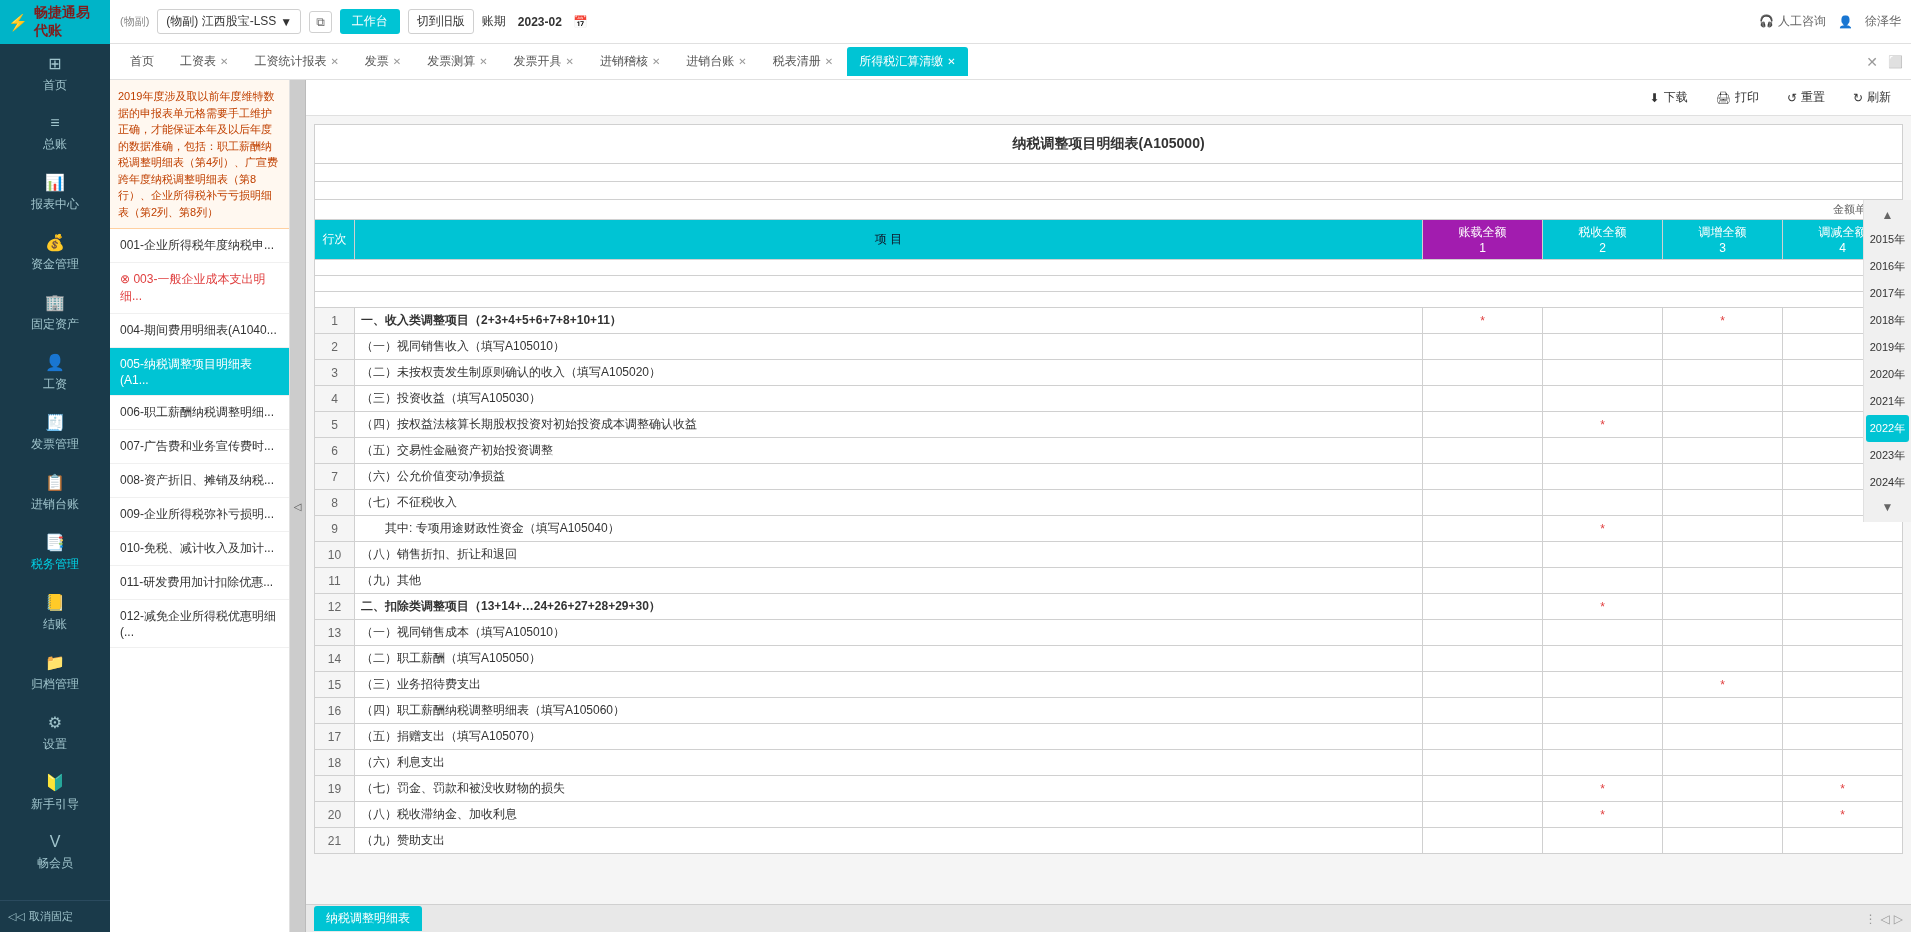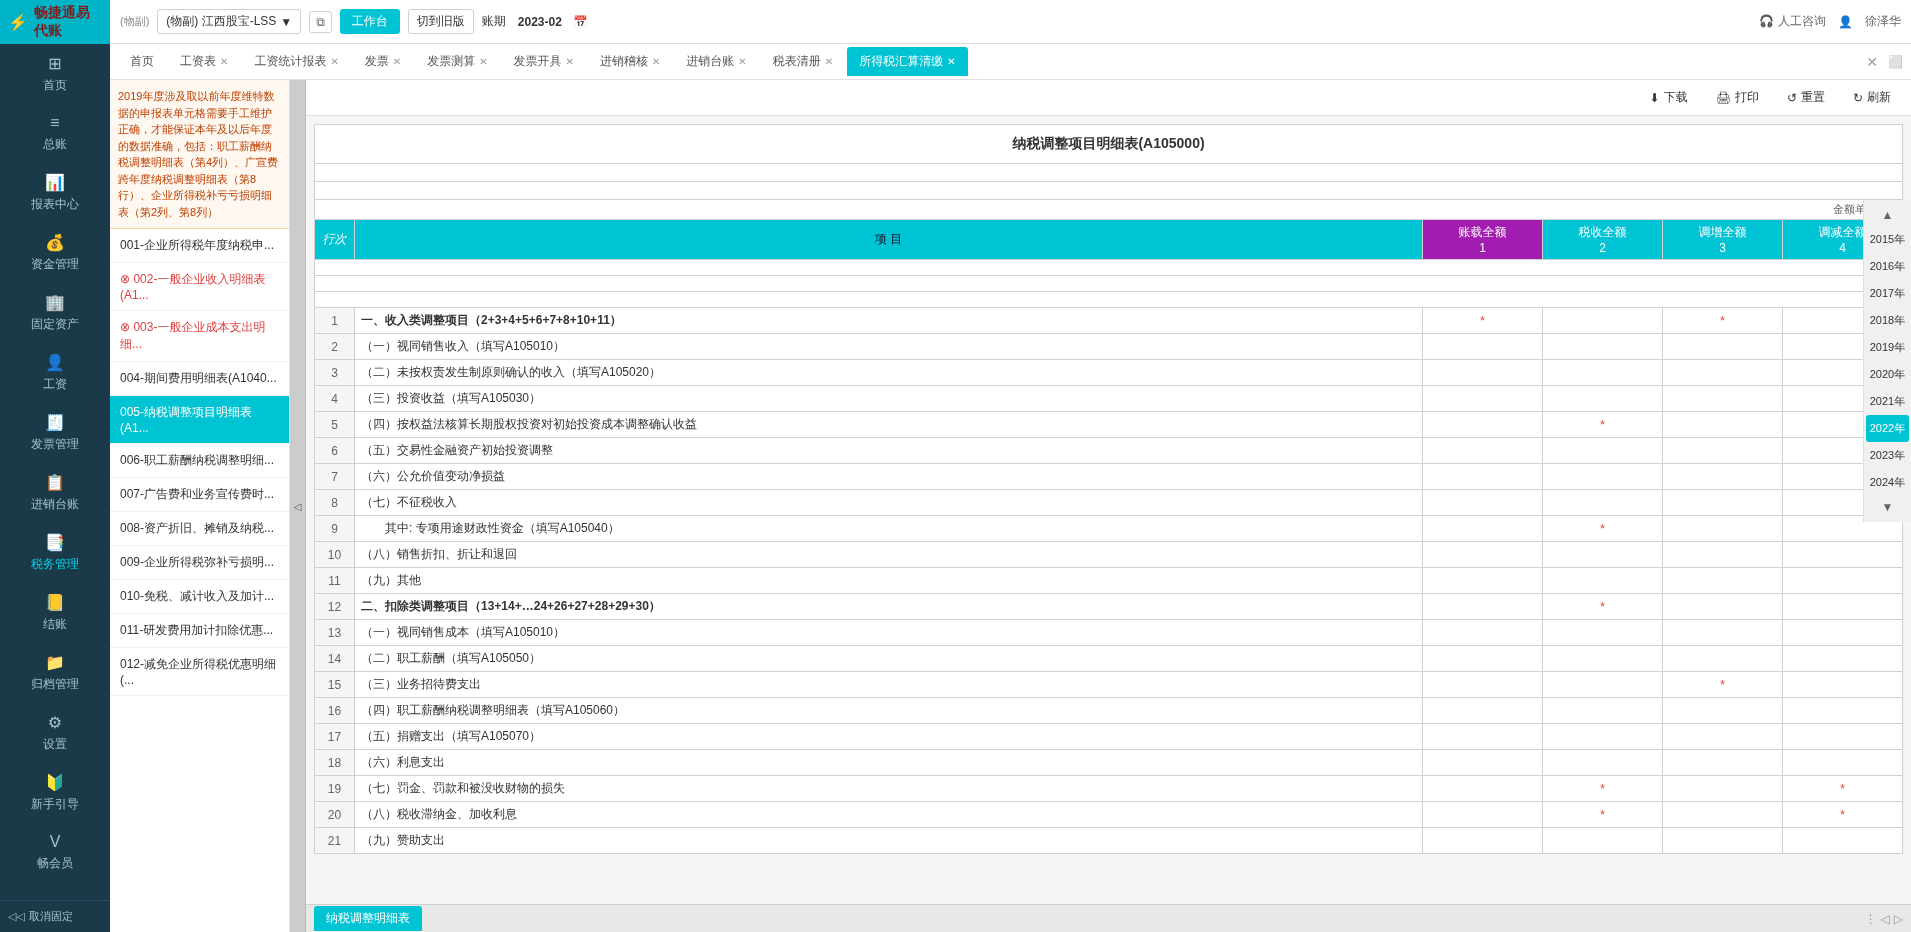--- a/index.html
+++ b/index.html
@@ -215,21 +215,20 @@
     <span class="tabbar-close-all">✕</span>
     <span style="color:#999;cursor:pointer;margin-left:4px;">⬜</span>
   </div>
 
   <div class="content">
 
     <div class="left-panel">
       <div class="notice-bar">2019年度涉及取以前年度维特数据的申报表单元格需要手工维护正确，才能保证本年及以后年度的数据准确，包括：职工薪酬纳税调整明细表（第4列）、广宣费跨年度纳税调整明细表（第8行）、企业所得税补亏亏损明细表（第2列、第8列）</div>
       <div id="left-menu-container">
           <div class="left-menu-item"><span>001-企业所得税年度纳税申...</span></div>
-          <div class="left-menu-item error"><span style="color:#e04040;">⊗ </span><span>002-一般企业收入明细表(A1...</span></div>
           <div class="left-menu-item error"><span style="color:#e04040;">⊗ </span><span>003-一般企业成本支出明细...</span></div>
           <div class="left-menu-item"><span>004-期间费用明细表(A1040...</span></div>
           <div class="left-menu-item active"><span>005-纳税调整项目明细表(A1...</span></div>
           <div class="left-menu-item"><span>006-职工薪酬纳税调整明细...</span></div>
           <div class="left-menu-item"><span>007-广告费和业务宣传费时...</span></div>
           <div class="left-menu-item"><span>008-资产折旧、摊销及纳税...</span></div>
           <div class="left-menu-item"><span>009-企业所得税弥补亏损明...</span></div>
           <div class="left-menu-item"><span>010-免税、减计收入及加计...</span></div>
           <div class="left-menu-item"><span>011-研发费用加计扣除优惠...</span></div>
           <div class="left-menu-item"><span>012-减免企业所得税优惠明细(...</span></div>
@@ -268,21 +267,21 @@
               <tr>
                 <td colspan="6" style="height:18px;"></td>
               </tr>
               <tr>
                 <td colspan="6" style="height:18px;"></td>
               </tr>
               <tr>
                 <td colspan="6" style="text-align:right;font-size:11px;color:#666;padding:2px 8px;">金额单位: 元</td>
               </tr>
               <tr>
-  <th style="background:#00c4d4;color:white;width:40px;font-style:italic;">行次</th>
+  <th style="background:#00c4d4;color:white;width:40px;">行次</th>
   <th style="background:#00c4d4;color:#0f172a;min-width:320px;">项  目</th>
   <th style="background:#a21caf;color:white;width:120px;">账载全额<br>1</th>
   <th style="background:#00c4d4;color:white;width:120px;">税收全额<br>2</th>
   <th style="background:#00c4d4;color:white;width:120px;">调增全额<br>3</th>
   <th style="background:#00c4d4;color:white;width:120px;">调减全额<br>4</th>
 </tr>
               <tr>
                 <td colspan="6" style="height:16px;"></td>
               </tr>
               <tr>

